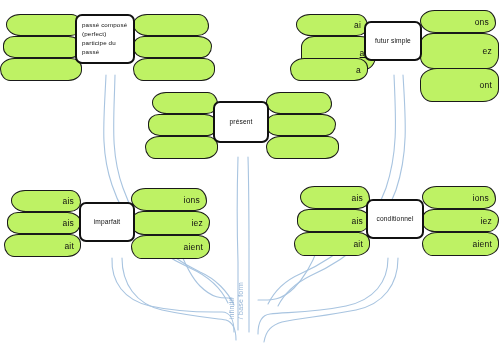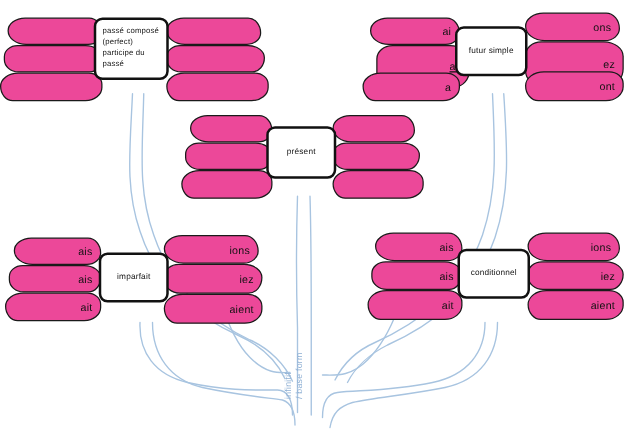--- a/index.html
+++ b/index.html
@@ -12,21 +12,21 @@
   }
   #stage{position:absolute;inset:0;width:500px;height:346px;}
   #connectors{position:absolute;left:0;top:0;width:500px;height:346px;}
 
   .cluster{position:absolute;}
 
   
   .blank{
     position:absolute;
     border:1.6px solid #1a1a1a;
-    background:#ec4899;
+    background:#bef264;
     box-sizing:border-box;
     display:flex;
     align-items:center;
     font-size:8.5px;
     color:#111;
     letter-spacing:.2px;
   }
   .blank.l{ justify-content:flex-end; padding-right:6px; }
   .blank.r{ justify-content:flex-end; padding-right:6px; }
 
@@ -108,21 +108,21 @@
 participe du passé</div>
   </div>
 
   <div class="cluster">
     <div class="blank l bshape1" style="left:296px;top:14px;width:72px;height:22px;">ai</div>
     <div class="blank l bshape2" style="left:301px;top:36px;width:75px;height:34px;text-decoration:underline;">as</div>
     <div class="blank l bshape3" style="left:290px;top:58px;width:78px;height:23px;">a</div>
 
     <div class="blank r bshape1" style="left:420px;top:10px;width:76px;height:23px;">ons</div>
     <div class="blank r bshape2" style="left:420px;top:33px;width:79px;height:36px;">ez</div>
-    <div class="blank r bshape3" style="left:420px;top:57px;width:79px;height:24px;">ont</div>
+    <div class="blank r bshape3" style="left:420px;top:68px;width:79px;height:34px;">ont</div>
 
     <div class="center-box" style="left:364px;top:21px;width:58px;height:40px;">futur simple</div>
   </div>
 
   <div class="cluster">
     <div class="blank l bshape1" style="left:152px;top:92px;width:66px;height:22px;"></div>
     <div class="blank l bshape2" style="left:148px;top:114px;width:70px;height:22px;"></div>
     <div class="blank l bshape3" style="left:145px;top:136px;width:73px;height:23px;"></div>
 
     <div class="blank r bshape1" style="left:266px;top:92px;width:66px;height:22px;"></div>

